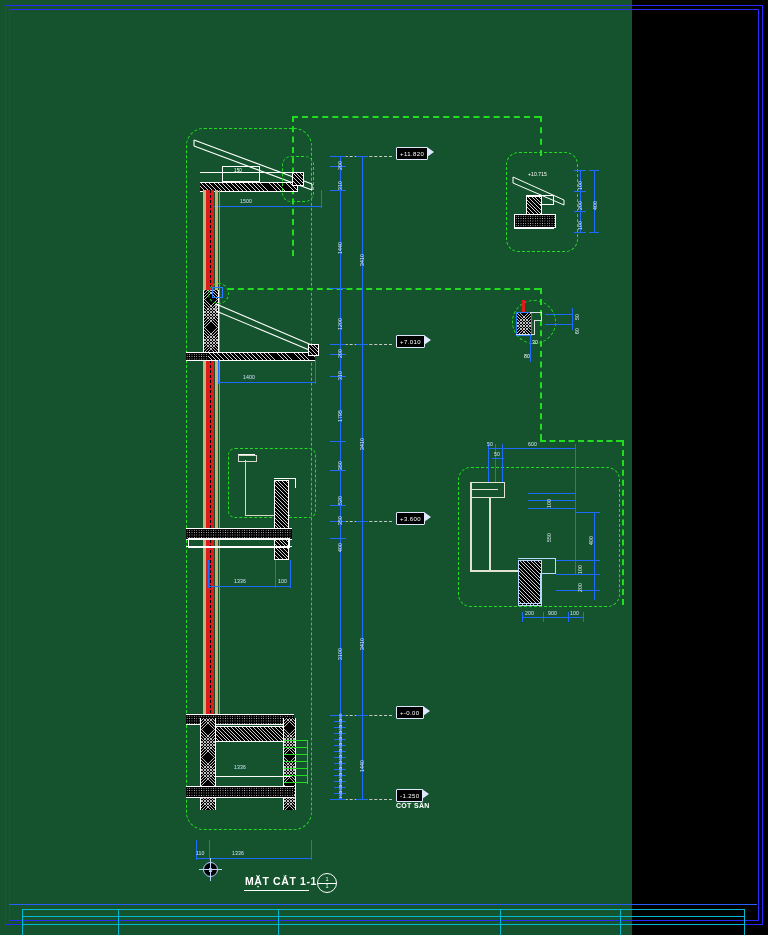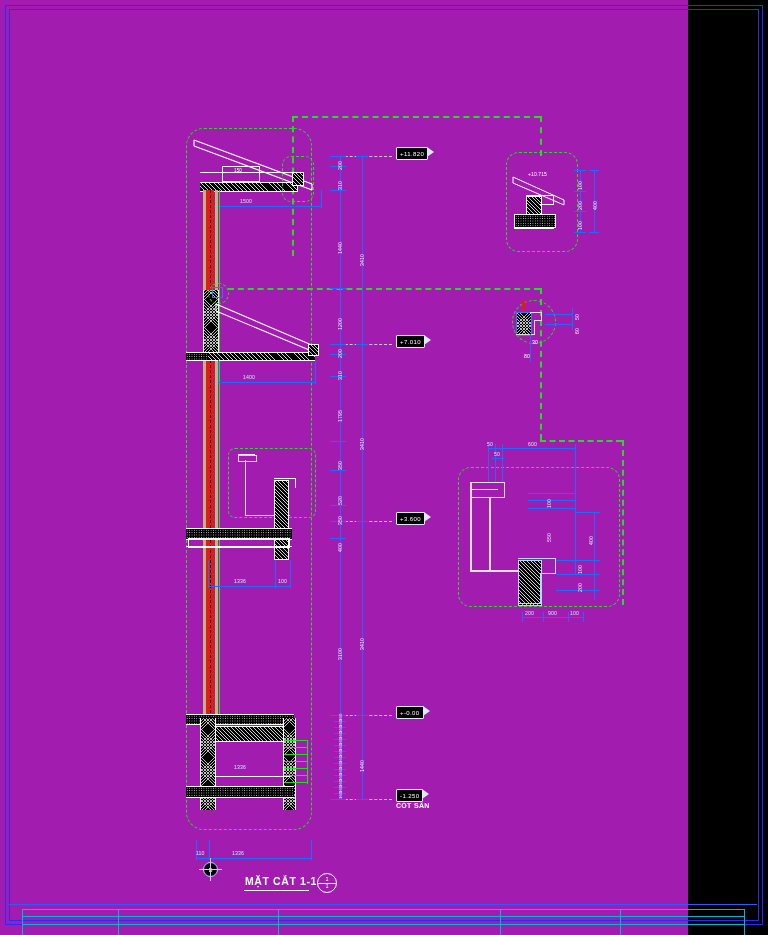--- a/index.html
+++ b/index.html
@@ -1,18 +1,18 @@
 <!DOCTYPE html>
 <html><head>
 <meta charset="utf-8">
 <style>
   html,body{margin:0;padding:0;background:#000;}
   body{width:768px;height:935px;overflow:hidden;
        font-family:"Liberation Sans",sans-serif;color:#fff;}
-  #stage{position:relative;width:688px;height:935px;background:#a21caf;text-decoration:underline;}
+  #stage{position:relative;width:632px;height:935px;background:#14532d;text-decoration:underline;}
 
   
   .abs{position:absolute;}
   .ln{position:absolute;background:#fff;}        
   .blu{position:absolute;background:#1e6cff;}
   .red{position:absolute;background:#e01b1b;}
   .grn{position:absolute;background:#22dd22;}
 
   
   .callout{position:absolute;border:1.6px dashed #22dd22;border-radius:13px;

